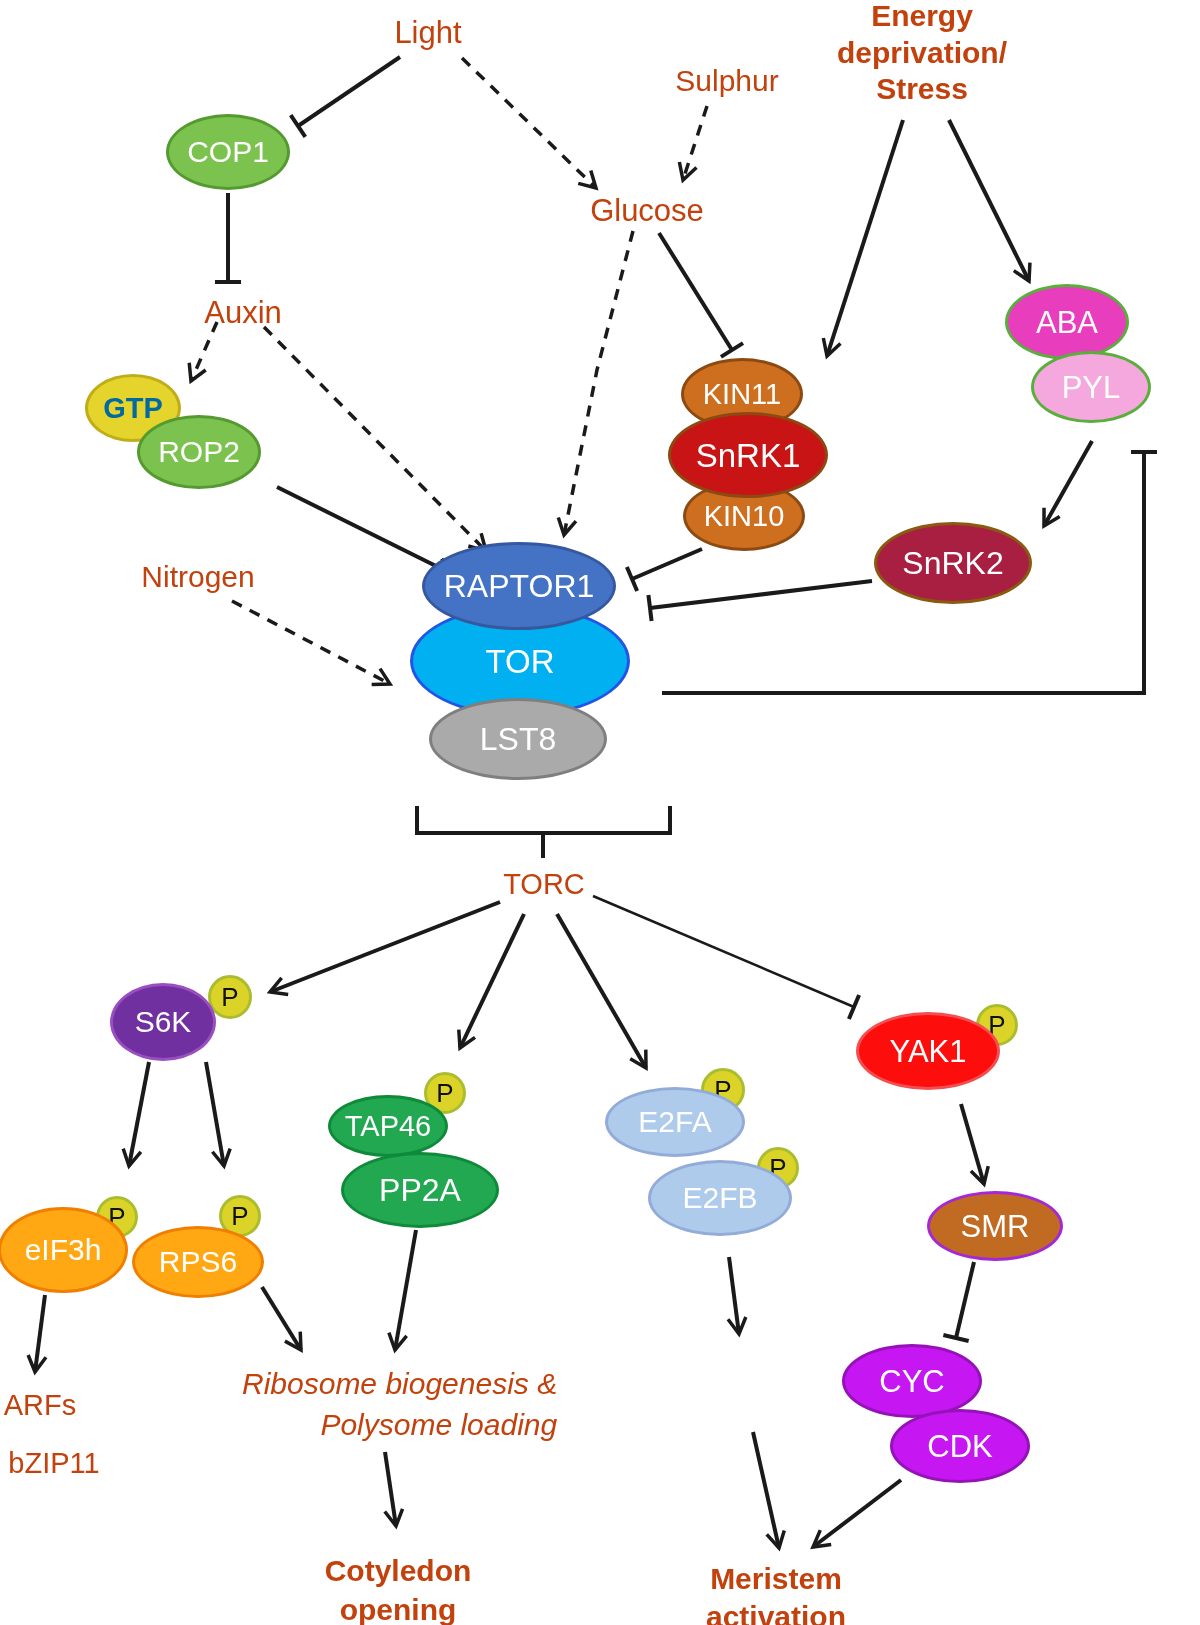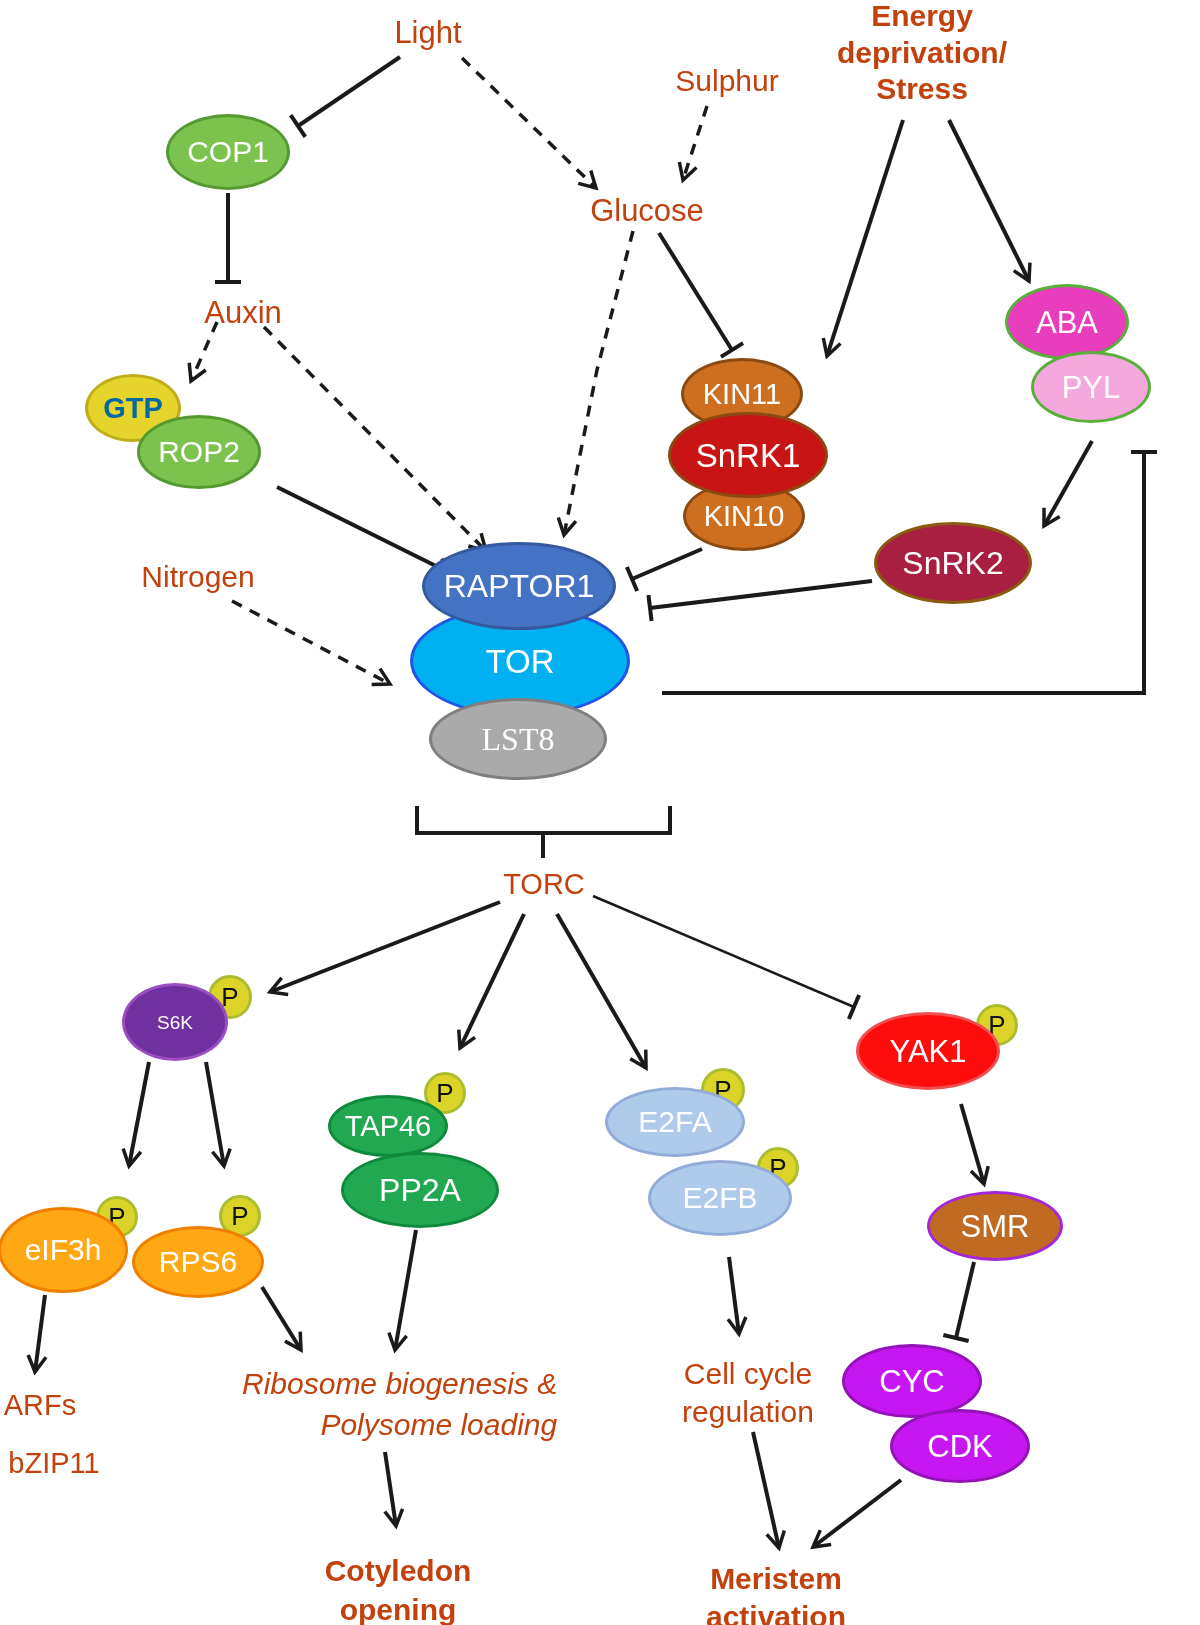--- a/index.html
+++ b/index.html
@@ -87,22 +87,20 @@
   <div class="lbl" style="left:647px;top:192px;font-size:31px;">Glucose</div>
   <div class="lbl" style="left:243px;top:294px;font-size:31px;">Auxin</div>
   <div class="lbl" style="left:198px;top:559px;font-size:30px;">Nitrogen</div>
   <div class="lbl" style="left:544px;top:867px;font-size:29px;">TORC</div>
   <div class="lbl" style="left:40px;top:1388px;font-size:29px;">ARFs</div>
   <div class="lbl" style="left:54px;top:1446px;font-size:29px;">bZIP11</div>
   <div class="lbl left" style="left:242px;top:1364px;font-size:30px;line-height:1.35;">Ribosome biogenesis &amp;
 Polysome loading</div>
   <div class="lbl bold" style="left:398px;top:1551px;font-size:30px;line-height:1.3;">Cotyledon
 opening</div>
-  <div class="lbl" style="left:748px;top:1355px;font-size:30px;line-height:1.25;">Cell cycle
-regulation</div>
   <div class="lbl bold" style="left:776px;top:1560px;font-size:30px;line-height:1.25;">Meristem
 activation</div>
 
   <div class="pbadge" style="left:208px;top:975px;width:44px;height:44px;">P</div>
   <div class="pbadge" style="left:96px;top:1196px;width:42px;height:42px;">P</div>
   <div class="pbadge" style="left:219px;top:1195px;width:42px;height:42px;">P</div>
   <div class="pbadge" style="left:424px;top:1072px;width:42px;height:42px;">P</div>
   <div class="pbadge" style="left:701px;top:1068px;width:44px;height:44px;">P</div>
   <div class="pbadge" style="left:757px;top:1147px;width:42px;height:42px;">P</div>
   <div class="pbadge" style="left:976px;top:1004px;width:42px;height:42px;">P</div>
@@ -111,22 +109,22 @@
   <div class="node" style="left:85px;top:374px;width:96px;height:68px;background:var(--gtp-fill);border-color:var(--gtp-border);color:#0369a1;font-weight:bold;font-size:29px;">GTP</div>
   <div class="node" style="left:137px;top:415px;width:124px;height:74px;background:var(--green-fill);border-color:var(--green-border);font-size:30px;">ROP2</div>
   <div class="node" style="left:681px;top:358px;width:122px;height:72px;background:var(--orange-fill);border-color:var(--orange-border);font-size:29px;">KIN11</div>
   <div class="node" style="left:683px;top:481px;width:122px;height:70px;background:var(--orange-fill);border-color:var(--orange-border);font-size:29px;">KIN10</div>
   <div class="node" style="left:668px;top:412px;width:160px;height:86px;background:var(--red-fill);border-color:var(--red-border);font-size:33px;">SnRK1</div>
   <div class="node" style="left:1005px;top:284px;width:124px;height:76px;background:var(--aba-fill);border-color:var(--aba-border);font-size:31px;">ABA</div>
   <div class="node" style="left:1031px;top:351px;width:120px;height:72px;background:var(--pyl-fill);border-color:var(--aba-border);font-size:31px;">PYL</div>
   <div class="node" style="left:874px;top:522px;width:158px;height:82px;background:var(--crimson-fill);border-color:var(--crimson-border);font-size:32px;">SnRK2</div>
   <div class="node" style="left:410px;top:605px;width:220px;height:112px;background:var(--tor-fill);border-color:var(--tor-border);font-size:33px;">TOR</div>
   <div class="node" style="left:422px;top:542px;width:194px;height:88px;background:var(--raptor-fill);border-color:var(--raptor-border);font-size:32px;">RAPTOR1</div>
-  <div class="node" style="left:429px;top:698px;width:178px;height:82px;background:var(--lst8-fill);border-color:var(--lst8-border);font-size:32px;font-family:Liberation Serif, serif;">LST8</div>
-  <div class="node" style="left:122px;top:983px;width:106px;height:78px;background:var(--s6k-fill);border-color:var(--s6k-border);font-size:19px;">S6K</div>
+  <div class="node" style="left:429px;top:698px;width:178px;height:82px;background:var(--lst8-fill);border-color:var(--lst8-border);font-size:32px;">LST8</div>
+  <div class="node" style="left:110px;top:983px;width:106px;height:78px;background:var(--s6k-fill);border-color:var(--s6k-border);font-size:30px;">S6K</div>
   <div class="node" style="left:-2px;top:1207px;width:130px;height:86px;background:var(--orange2-fill);border-color:var(--orange2-border);font-size:30px;">eIF3h</div>
   <div class="node" style="left:132px;top:1226px;width:132px;height:72px;background:var(--orange2-fill);border-color:var(--orange2-border);font-size:30px;">RPS6</div>
   <div class="node" style="left:328px;top:1095px;width:120px;height:62px;background:var(--tapgreen-fill);border-color:var(--tapgreen-border);font-size:29px;">TAP46</div>
   <div class="node" style="left:341px;top:1152px;width:158px;height:76px;background:var(--tapgreen-fill);border-color:var(--tapgreen-border);font-size:32px;">PP2A</div>
   <div class="node" style="left:605px;top:1087px;width:140px;height:70px;background:var(--e2f-fill);border-color:var(--e2f-border);font-size:30px;">E2FA</div>
   <div class="node" style="left:648px;top:1160px;width:144px;height:76px;background:var(--e2f-fill);border-color:var(--e2f-border);font-size:30px;">E2FB</div>
   <div class="node" style="left:856px;top:1012px;width:144px;height:78px;background:var(--yak-fill);border-color:var(--yak-border);font-size:31px;">YAK1</div>
   <div class="node" style="left:927px;top:1191px;width:136px;height:70px;background:var(--smr-fill);border-color:var(--smr-border);font-size:31px;">SMR</div>
   <div class="node" style="left:842px;top:1344px;width:140px;height:74px;background:var(--cyc-fill);border-color:var(--cyc-border);font-size:31px;text-align:right;">CYC</div>
   <div class="node" style="left:890px;top:1409px;width:140px;height:74px;background:var(--cyc-fill);border-color:var(--cyc-border);font-size:31px;">CDK</div>

